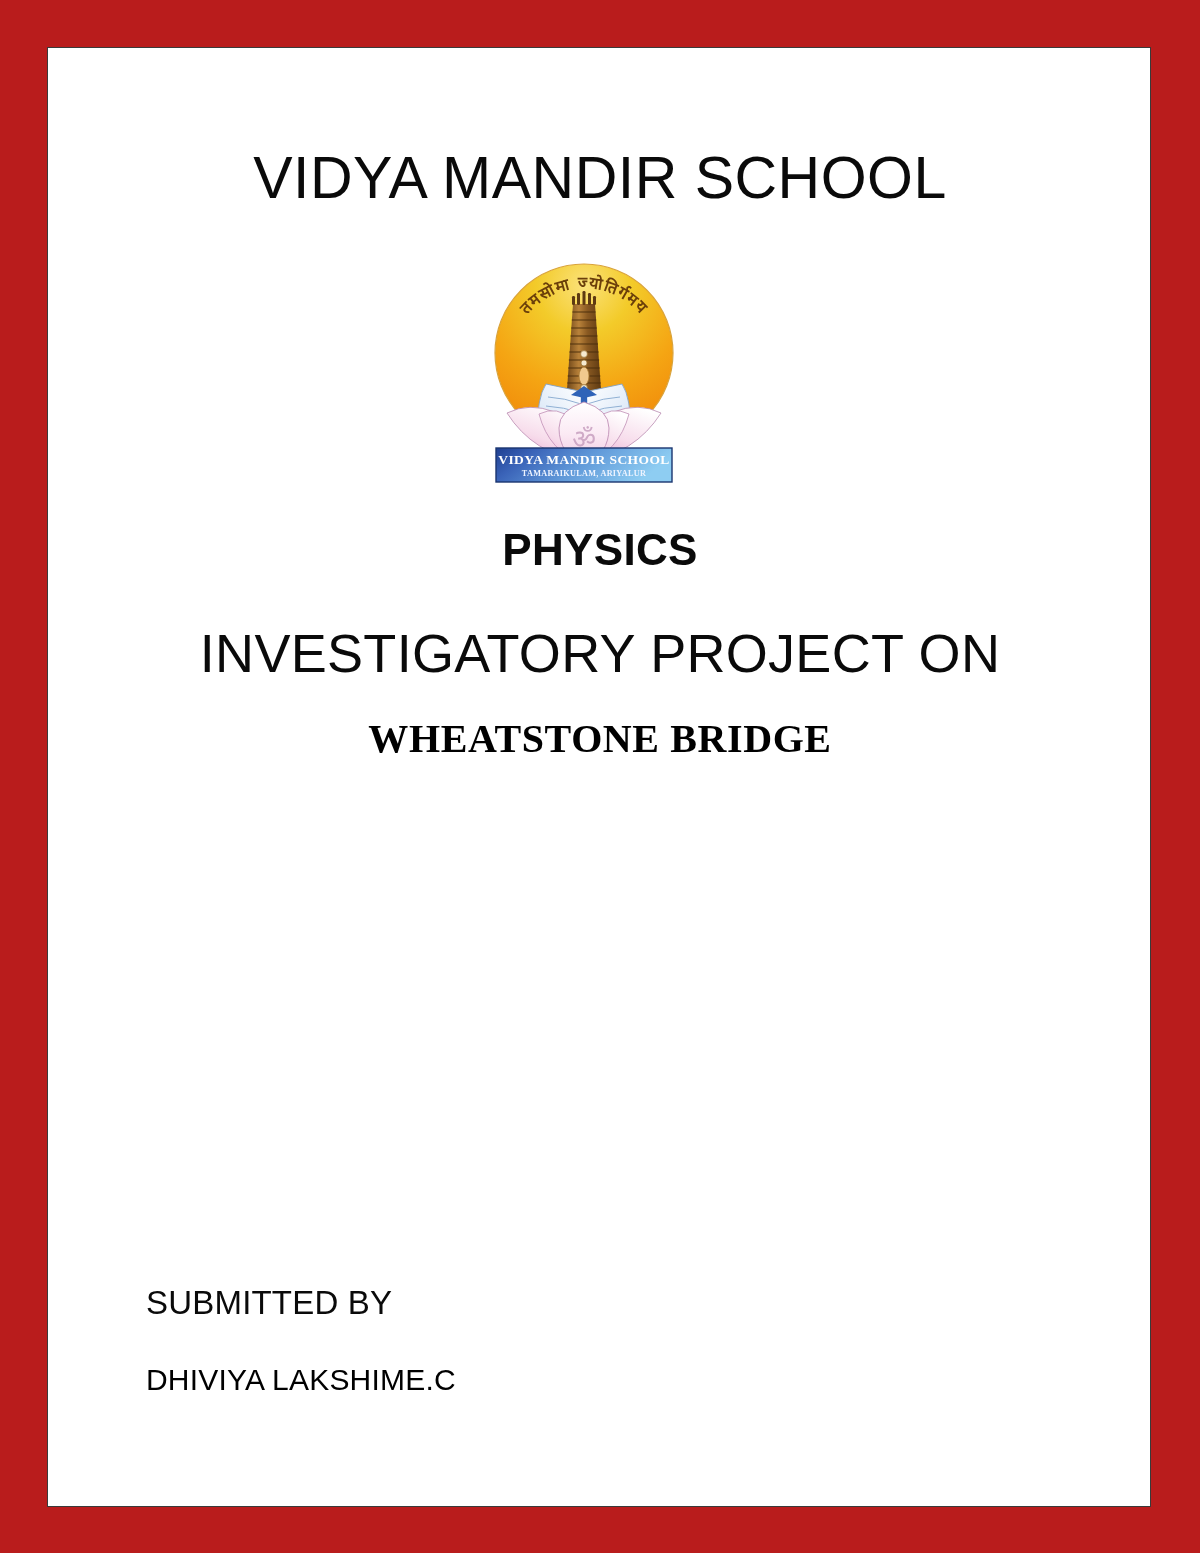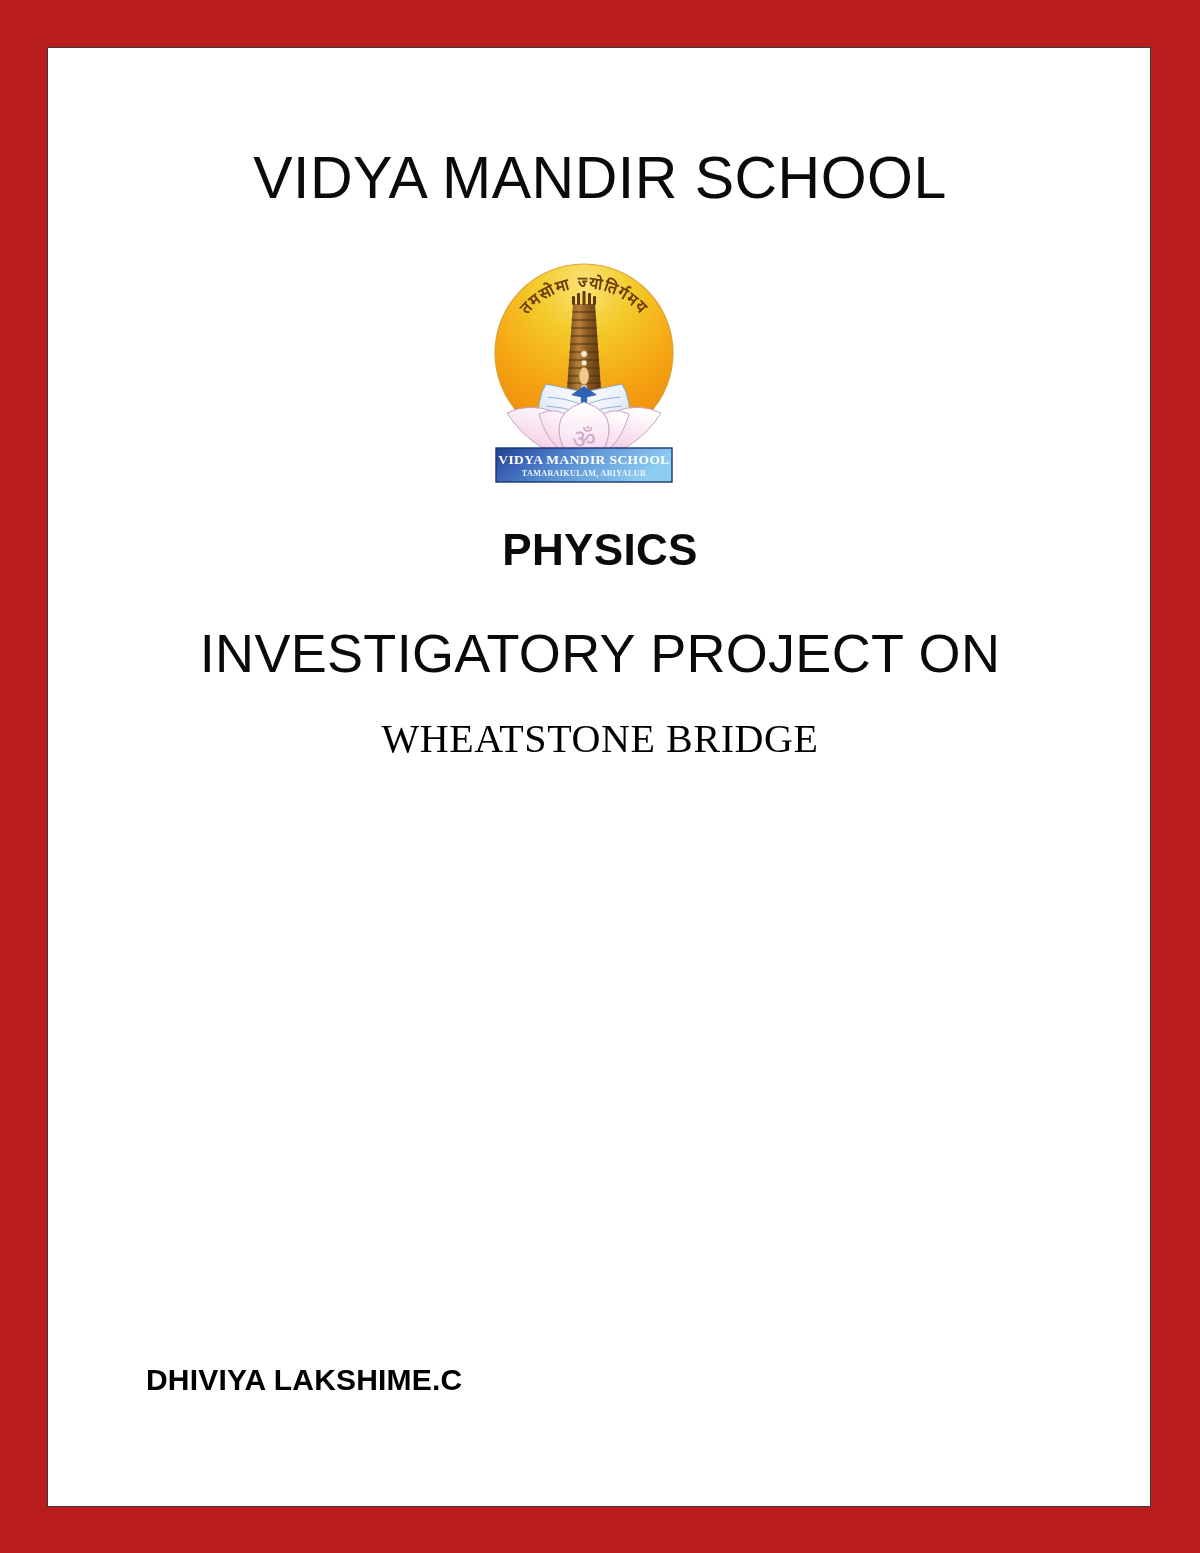--- a/index.html
+++ b/index.html
@@ -73,42 +73,42 @@
     line-height: 1.1;
   }
 
   .topic-line {
     position: absolute;
     left: 0; right: 0;
     top: 717px;
     text-align: center;
     font-family: "Liberation Serif", serif;
     font-size: 40px;
-    font-weight: 400;
+    font-weight: 700;
     color: #000000;
     letter-spacing: 0.6px;
     line-height: 1.1;
   }
 
   .submitted-label {
     position: absolute;
     left: 146px;
     top: 1284px;
     font-size: 33px;
     font-weight: 400;
     color: #0a0a0a;
     letter-spacing: 0.2px;
   }
 
   .submitted-name {
     position: absolute;
     left: 146px;
     top: 1363px;
     font-size: 30px;
-    font-weight: 700;
+    font-weight: 400;
     color: #000000;
     letter-spacing: 0.2px;
   }
 
   
   .logo-wrap {
     position: absolute;
     left: 493px;
     top: 262px;
     width: 182px;
@@ -258,15 +258,16 @@
       </g>
     </svg>
   </div>
 
   <div class="subject-line">PHYSICS</div>
 
   <div class="project-line">INVESTIGATORY PROJECT ON</div>
 
   <div class="topic-line">WHEATSTONE BRIDGE</div>
 
+  <div class="submitted-label">SUBMITTED BY</div>
 
   <div class="submitted-name">DHIVIYA LAKSHIME.C</div>
 </div>
 
 </body></html>

